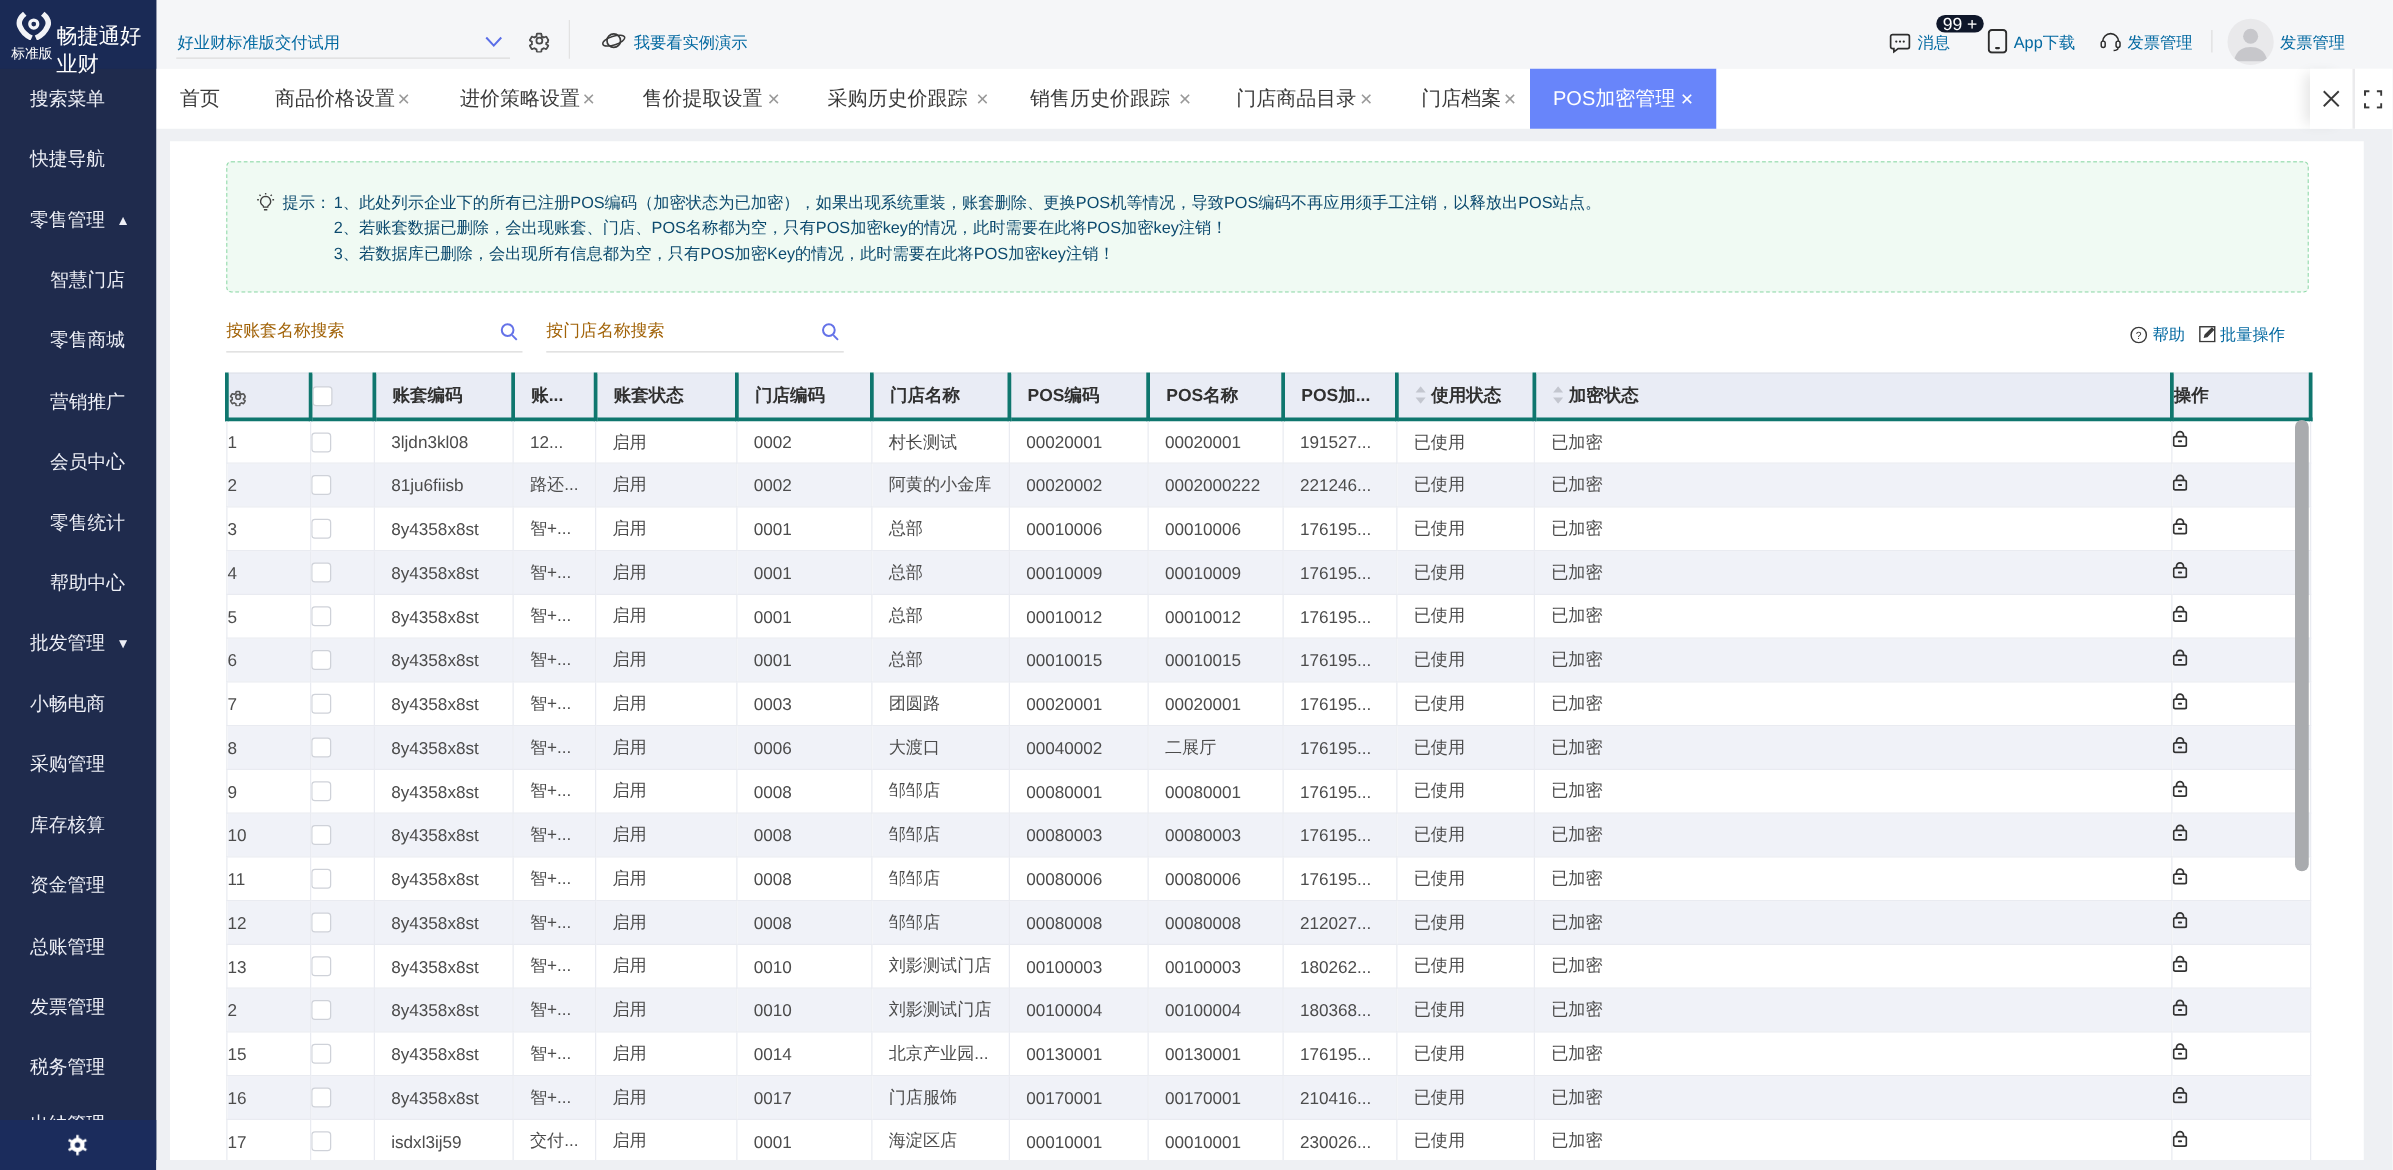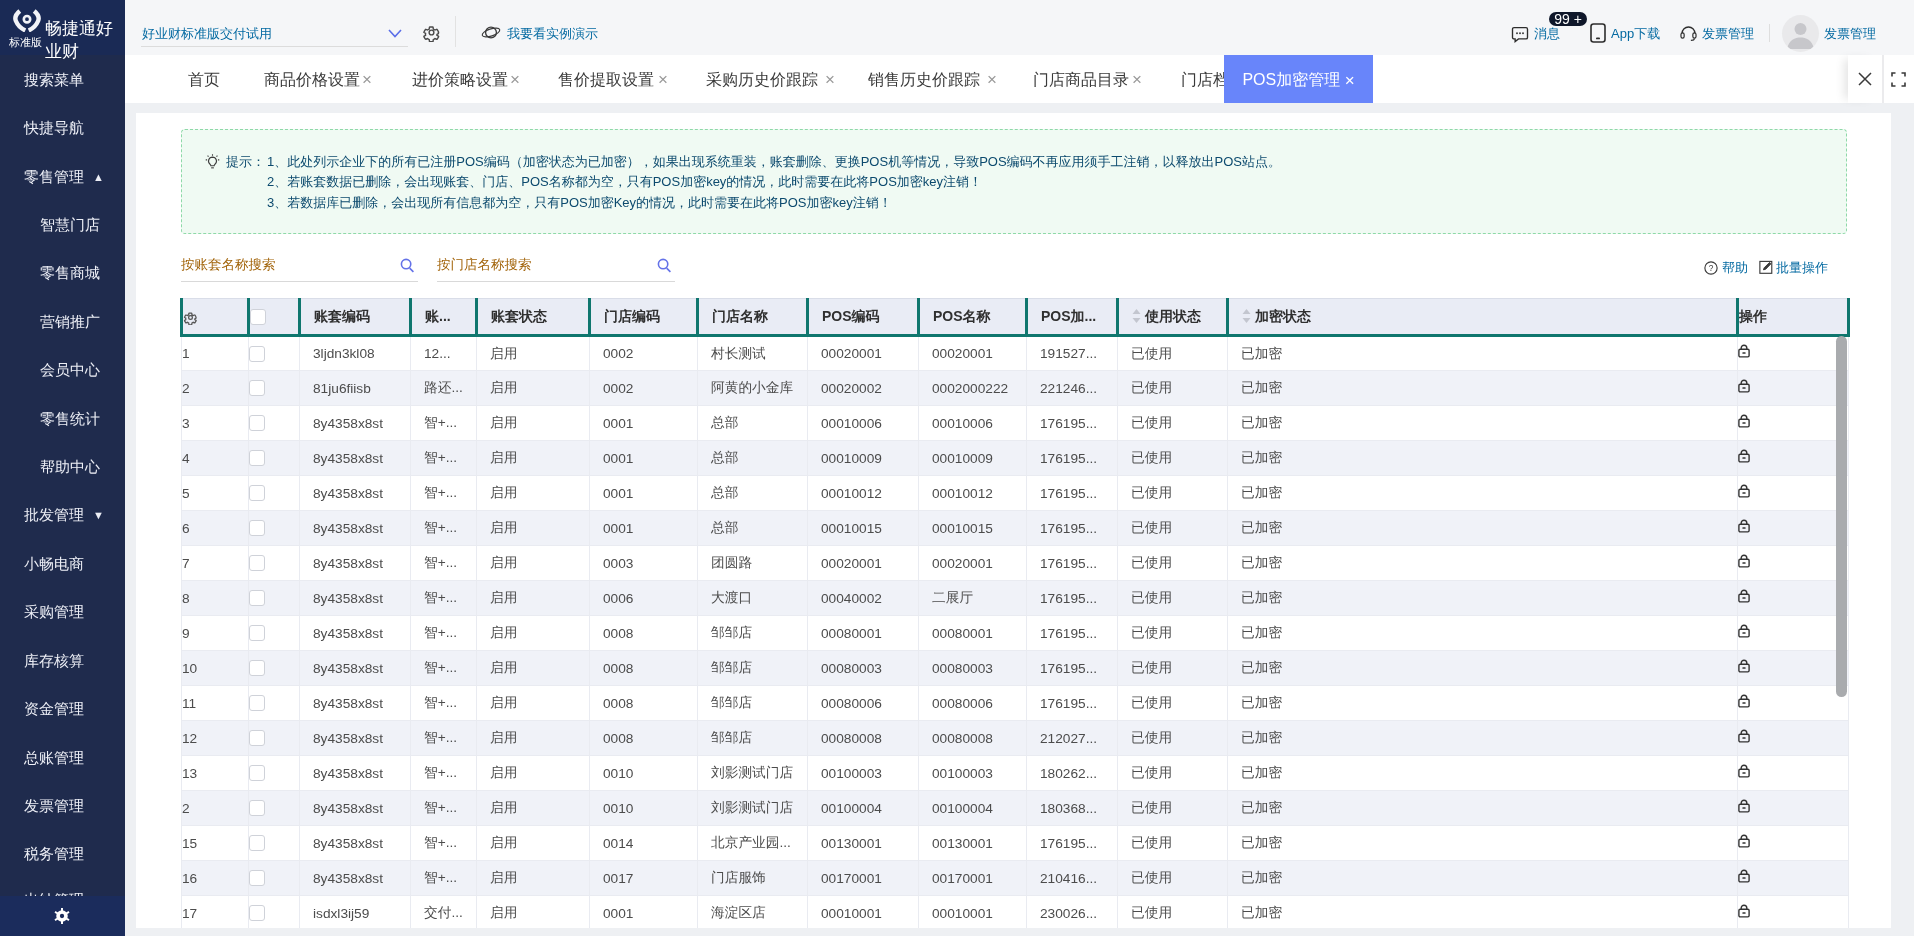--- a/index.html
+++ b/index.html
@@ -16,21 +16,21 @@
 .msub  { padding-left:40px; }
 .arr { display:inline-block; margin-left:9px; font-size:11px; vertical-align:1px; letter-spacing:0; }
 #sbbottom { left:0; top:896px; width:125px; height:40px; background:#1b2c5c; z-index:6; }
 
 
 #tophdr { left:125px; top:0; width:1789px; height:55px; background:#f5f6f8; }
 .htext { color:#0369a1; font-size:13px; line-height:13px; white-space:nowrap; }
 
 
 #tabbar { left:125px; top:55px; width:1789px; height:48px; background:#fff; }
-.tab { top:55px; height:48px; line-height:49px; font-size:16px; color:#3a3a3a; white-space:nowrap;margin-left:44px; }
+.tab { top:55px; height:48px; line-height:49px; font-size:16px; color:#3a3a3a; white-space:nowrap; }
 .tabx { color:#999; font-size:17px; font-weight:400; }
 #activetab { left:1224px; top:55px; width:149px; height:48px; background:#6885fa; color:#fff; font-size:16px; line-height:49px; text-align:center; }
 #closebtn { left:1848px; top:55px; width:32px; height:48px; background:#fff; box-shadow:-8px 0 10px -4px rgba(0,0,0,0.10); }
 #fsbtn { left:1882px; top:55px; width:32px; height:48px; background:#fff; border-left:2px solid #ebebed; }
 
 
 #card { left:136px; top:113px; width:1755px; height:815px; background:#fff; }
 
 
 #tipbox { left:181px; top:129px; width:1666px; height:105px; background:#f0faf3; border:1px dashed #8ed9a8; border-radius:4px; }

